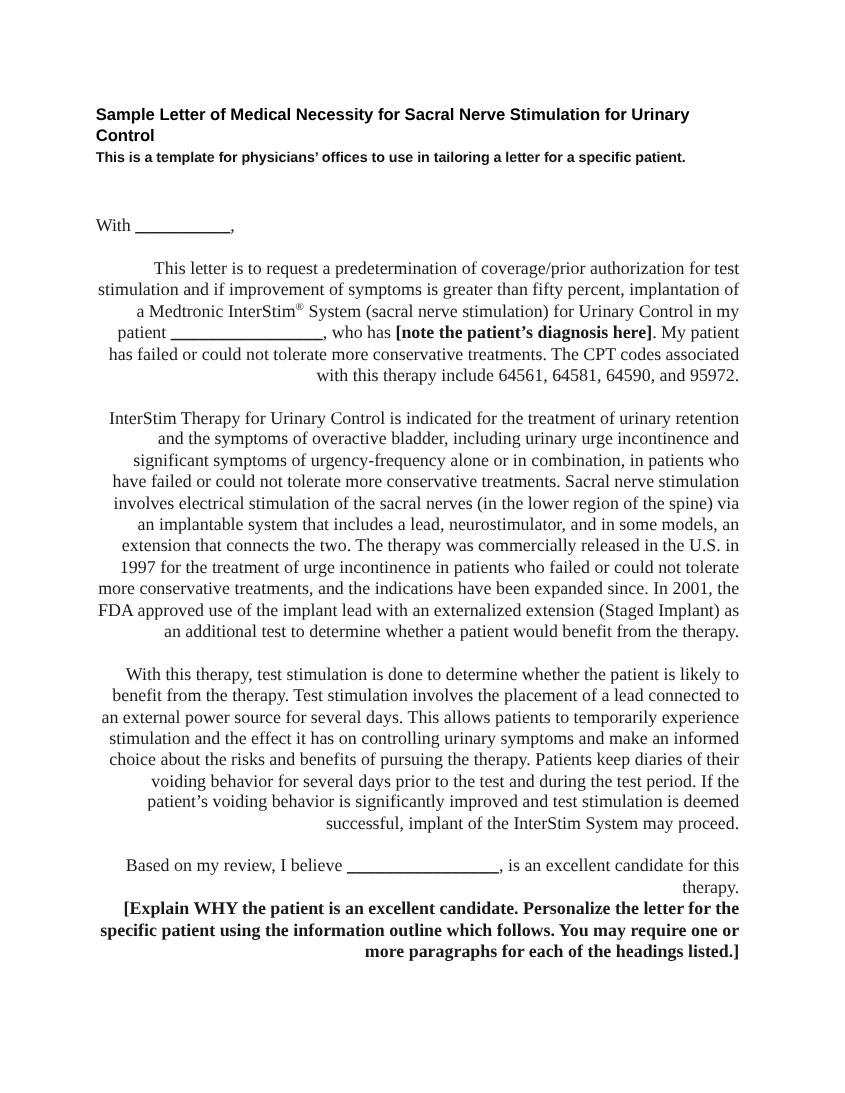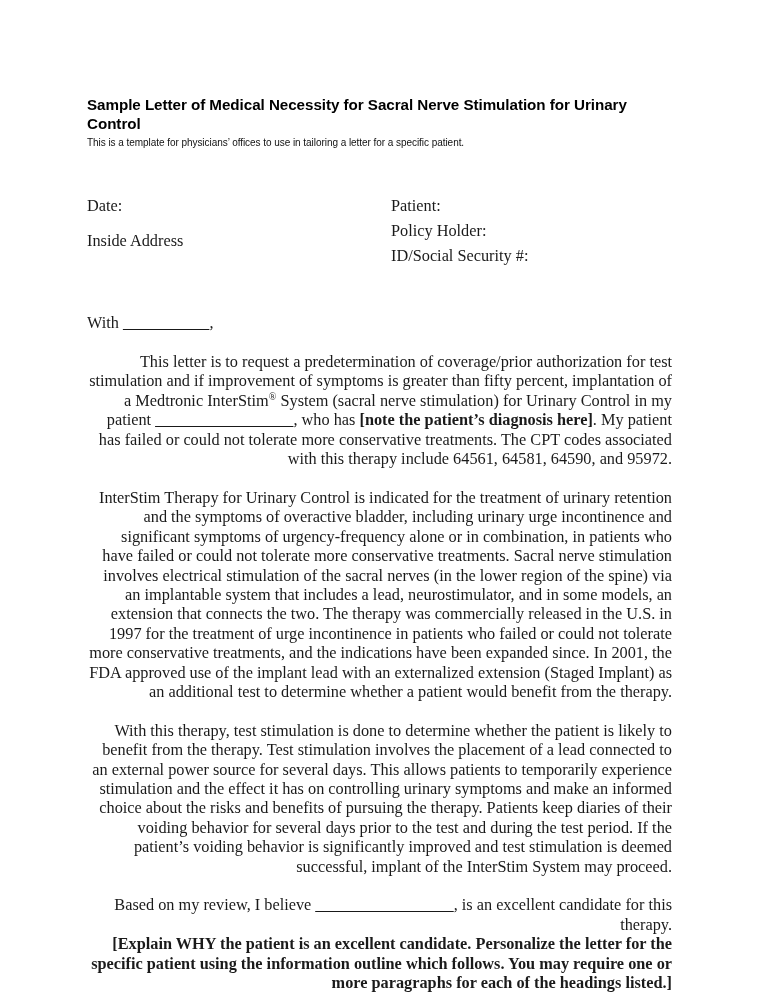--- a/index.html
+++ b/index.html
@@ -28,22 +28,22 @@
     font-weight: bold;
     font-size: 15.2px;
     line-height: 18.6px;
     color: #000000;
     margin: 0;
     letter-spacing: -0.05px;
     max-width: 586px;
   }
   .doc-subtitle {
     font-family: "Liberation Sans", "DejaVu Sans", sans-serif;
-    font-weight: normal;
-    font-size: 10px;
+    font-weight: bold;
+    font-size: 13px;
     line-height: 15px;
     color: #111111;
     margin: 2px 0 0 0;
     letter-spacing: -0.05px;
   }
   .addr-block {
     display: flex;
     flex-direction: row;
     margin-top: 43px;
   }
@@ -92,31 +92,20 @@
   }
 </style>
 </head>
 <body>
 
 <div class="page">
 
   <h1 class="doc-title">Sample Letter of Medical Necessity for Sacral Nerve Stimulation for Urinary Control</h1>
   <p class="doc-subtitle">This is a template for physicians’ offices to use in tailoring a letter for a specific patient.</p>
 
-  <div class="addr-block">
-    <div class="addr-col-left">
-      <div class="addr-line gap-after">Date:</div>
-      <div class="addr-line">Inside Address</div>
-    </div>
-    <div class="addr-col-right">
-      <div class="addr-line">Patient:</div>
-      <div class="addr-line">Policy Holder:</div>
-      <div class="addr-line">ID/Social Security #:</div>
-    </div>
-  </div>
 
   <div class="salutation">
     <span>With</span><span>&nbsp;</span><span class="blank-fill">__________</span><span>,</span>
   </div>
 
   <div class="para-group">
     <p class="body-para"><span>This letter is to request a predetermination of coverage/prior authorization for test stimulation and if improvement of symptoms is greater than fifty percent, implantation of a Medtronic InterStim</span><sup class="reg">®</sup><span> System (sacral nerve stimulation) for Urinary Control in my patient </span><span class="blank-fill">________________</span><span>, who has </span><b>[note the patient’s diagnosis here]</b><span>. My patient has failed or could not tolerate more conservative treatments. The CPT codes associated with this therapy include 64561, 64581, 64590, and 95972.</span></p>
   </div>
 
   <div class="para-group">

